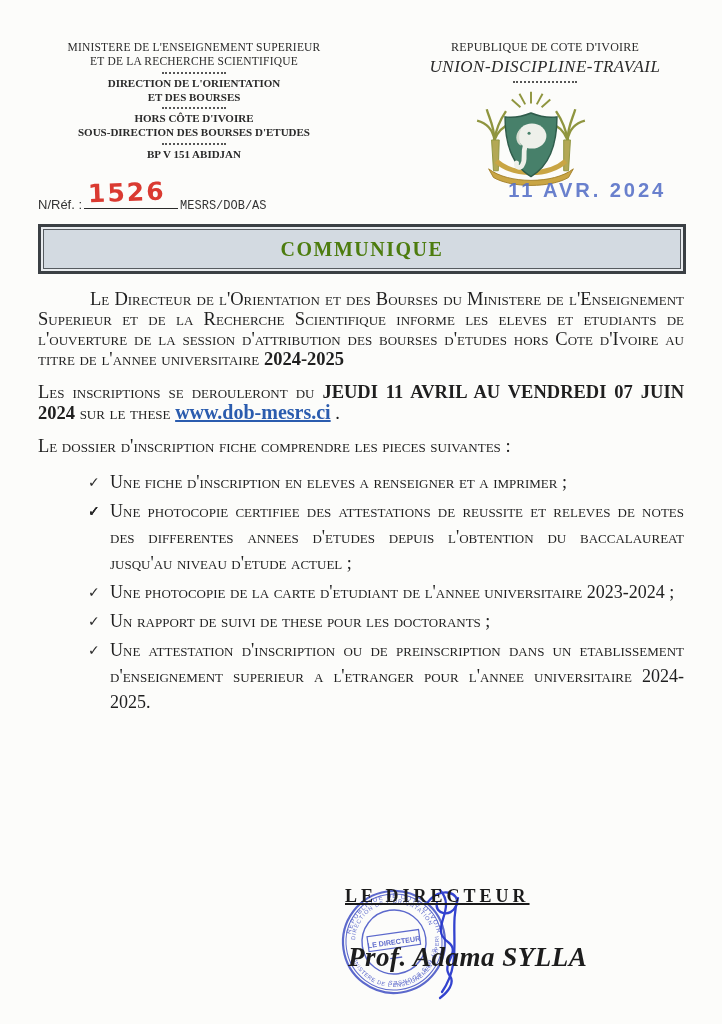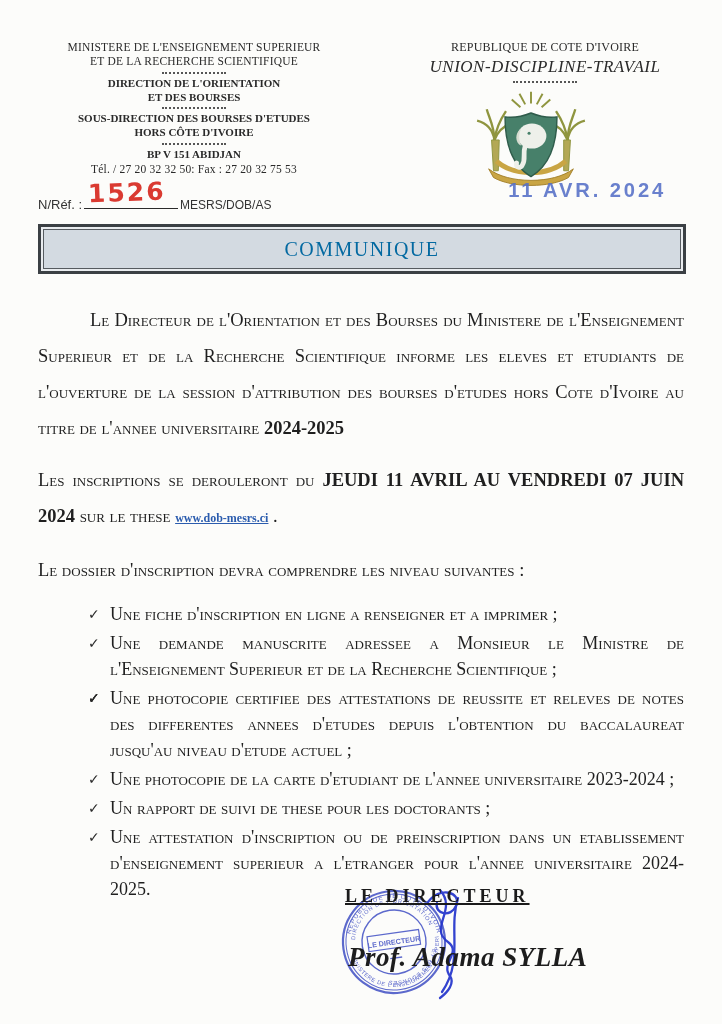--- a/index.html
+++ b/index.html
@@ -35,41 +35,41 @@
   }
   .ref-blank{
     display:inline-block; width:94px; height:16px; margin:0 2px;
     border-bottom:1.5px solid #2a2a2a; position:relative; vertical-align:baseline;
   }
   .ref-number{
     position:absolute; left:4px; top:-14px;
     font-family:"DejaVu Sans", sans-serif; font-weight:800; font-size:25px;
     color:#da3a31; letter-spacing:2px; transform:rotate(-2deg);
   }
-  .ref-suffix{font-size:12px;}
+  .ref-suffix{font-size:12px;font-family:Liberation Mono, monospace;}
   
   .title-box{
     position:absolute; left:38px; top:224px; width:642px; height:44px;
     background:#d3dae1; border:3px solid #3b4044;
     box-shadow: inset 0 0 0 2px #e9ecef, inset 0 0 0 3px #565b60;
     display:flex; align-items:center; justify-content:center;
   }
   .title-box span{
-    font-size:20px; font-weight:normal; letter-spacing:1.5px; color:#0369a1;
+    font-size:20px; font-weight:bold; letter-spacing:1.5px; color:#4d7c0f;
   }
   
   .content{
     position:absolute; left:38px; top:286px; width:646px;
     font-size:18.5px; font-variant:small-caps; text-align:justify; color:#1f1f1f;
   }
-  .content p{margin:16px 0 13px; line-height:36px;}
+  .content p{margin:3px 0 13px; line-height:20px;}
   .p1{text-indent:52px;}
   .link{
     color:#2b5cae; font-weight:bold; text-decoration:underline;
-    font-variant:normal; font-size:12px;
+    font-variant:normal; font-size:20px;
   }
   ul.checks{list-style:none; margin:4px 0 0; padding:0;}
   ul.checks li{
     position:relative; padding-left:72px; margin:0 0 3px;
     line-height:26px; font-size:18px;
   }
   ul.checks .check{
     position:absolute; left:50px; top:0; font-variant:normal;
     font-family:"DejaVu Sans", sans-serif; font-size:14px; color:#2b2b2b;
   }
@@ -92,25 +92,24 @@
 
 <div class="page">
 
   <div class="hdr-left">
     <div class="h-line">MINISTERE DE L'ENSEIGNEMENT SUPERIEUR</div>
     <div class="h-line">ET DE LA RECHERCHE SCIENTIFIQUE</div>
     <div class="h-sep"></div>
     <div class="h-bold">DIRECTION DE L'ORIENTATION</div>
     <div class="h-bold">ET DES BOURSES</div>
     <div class="h-sep"></div>
+    <div class="h-bold">HORS CÔTE D'IVOIRE</div>
     <div class="h-bold">SOUS-DIRECTION DES BOURSES D'ETUDES</div>
-    <div class="h-bold">HORS CÔTE D'IVOIRE</div>
     <div class="h-sep"></div>
     <div class="h-bold">BP V 151 ABIDJAN</div>
-    <div class="h-line">Tél. / 27 20 32 32 50: Fax : 27 20 32 75 53</div>
   </div>
 
   <div class="hdr-right">
     <div class="h-line" style="font-size:12px;">REPUBLIQUE DE COTE D'IVOIRE</div>
     <div class="h-italic">UNION-DISCIPLINE-TRAVAIL</div>
     <div class="h-sep"></div>
     <div class="emblem-wrap">
       <svg width="116" height="102" viewBox="0 0 120 106">
 
         <g stroke="#8f953f" stroke-width="2" fill="none">
@@ -158,31 +157,30 @@
 
   <div class="title-box">
     <span>COMMUNIQUE</span>
   </div>
 
   <div class="content">
     <p class="p1"><span>Le Directeur de l'Orientation et des Bourses du Ministere de l'Enseignement Superieur et de la Recherche Scientifique informe les eleves et etudiants de l'ouverture de la session d'attribution des bourses d'etudes hors Cote d'Ivoire au titre de l'annee universitaire </span><b>2024-2025</b></p>
 
     <p><span>Les inscriptions se derouleront du </span><b>JEUDI 11 AVRIL AU VENDREDI 07 JUIN 2024</b><span> sur le these </span><a class="link" href="#">www.dob-mesrs.ci</a><span> .</span></p>
 
-    <p>Le dossier d'inscription devra comprendre les niveau suivantes :</p>
+    <p>Le dossier d'inscription fiche comprendre les pieces suivantes :</p>
 
     <ul class="checks">
 
     <li>
         <span class="check">✓</span>
-        <span>Une fiche d'inscription en ligne a renseigner et a imprimer ;</span>
-      </li>
-        <li>
-        <span class="check">✓</span>
-        <span>Une demande manuscrite adressee a Monsieur le Ministre de l'Enseignement Superieur et de la Recherche Scientifique ;</span>
+        <span>Une fiche d'inscription en eleves a renseigner et a imprimer ;</span>
+      </li>
+        <li>
+        <span class="check">✓</span>
       </li>
         <li>
         <span class="check">✓</span>
       </li>
         <li>
         <span class="check">✓</span>
       </li>
         <li>
         <span class="check">✓</span>
       </li>

